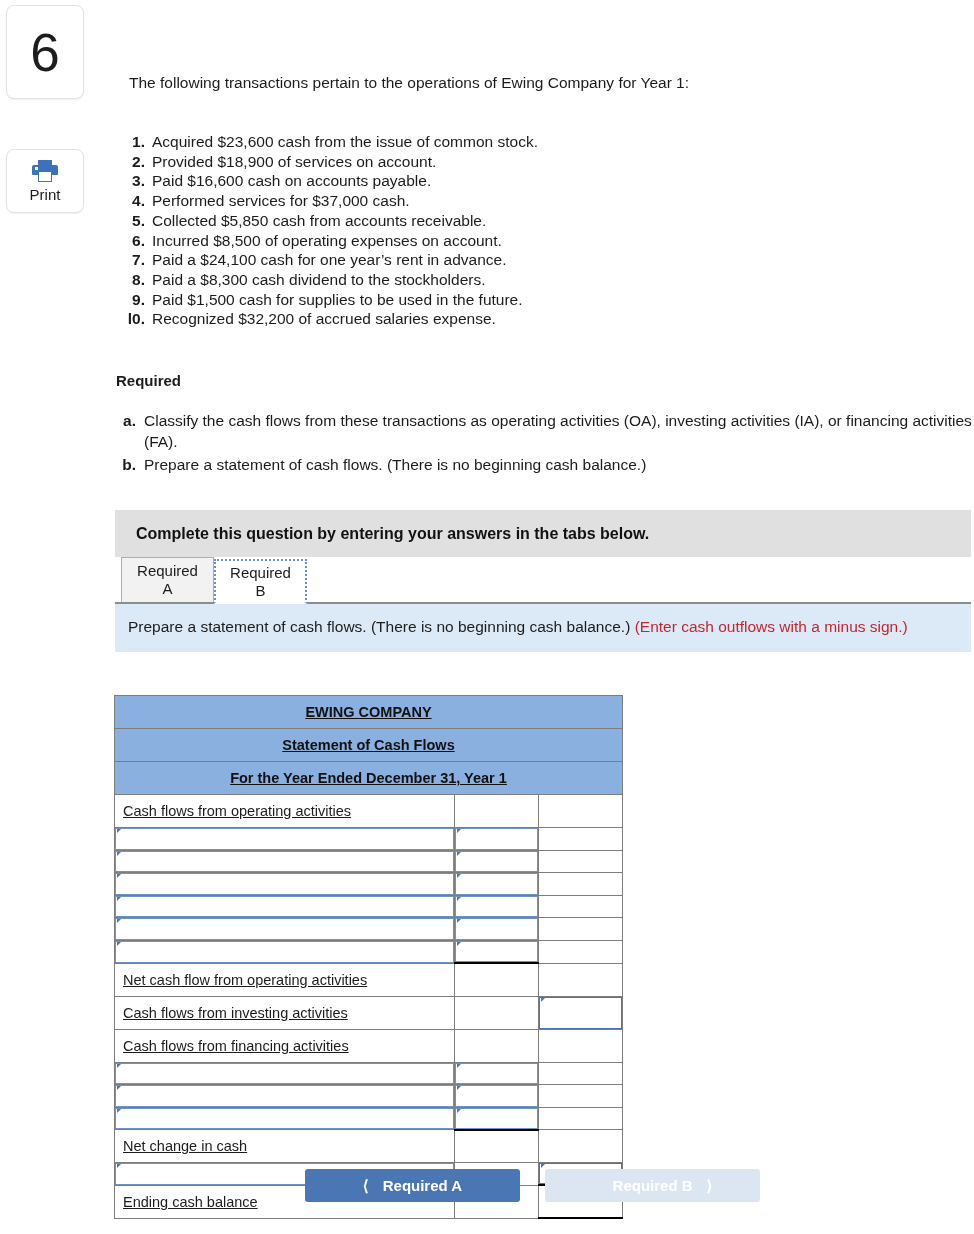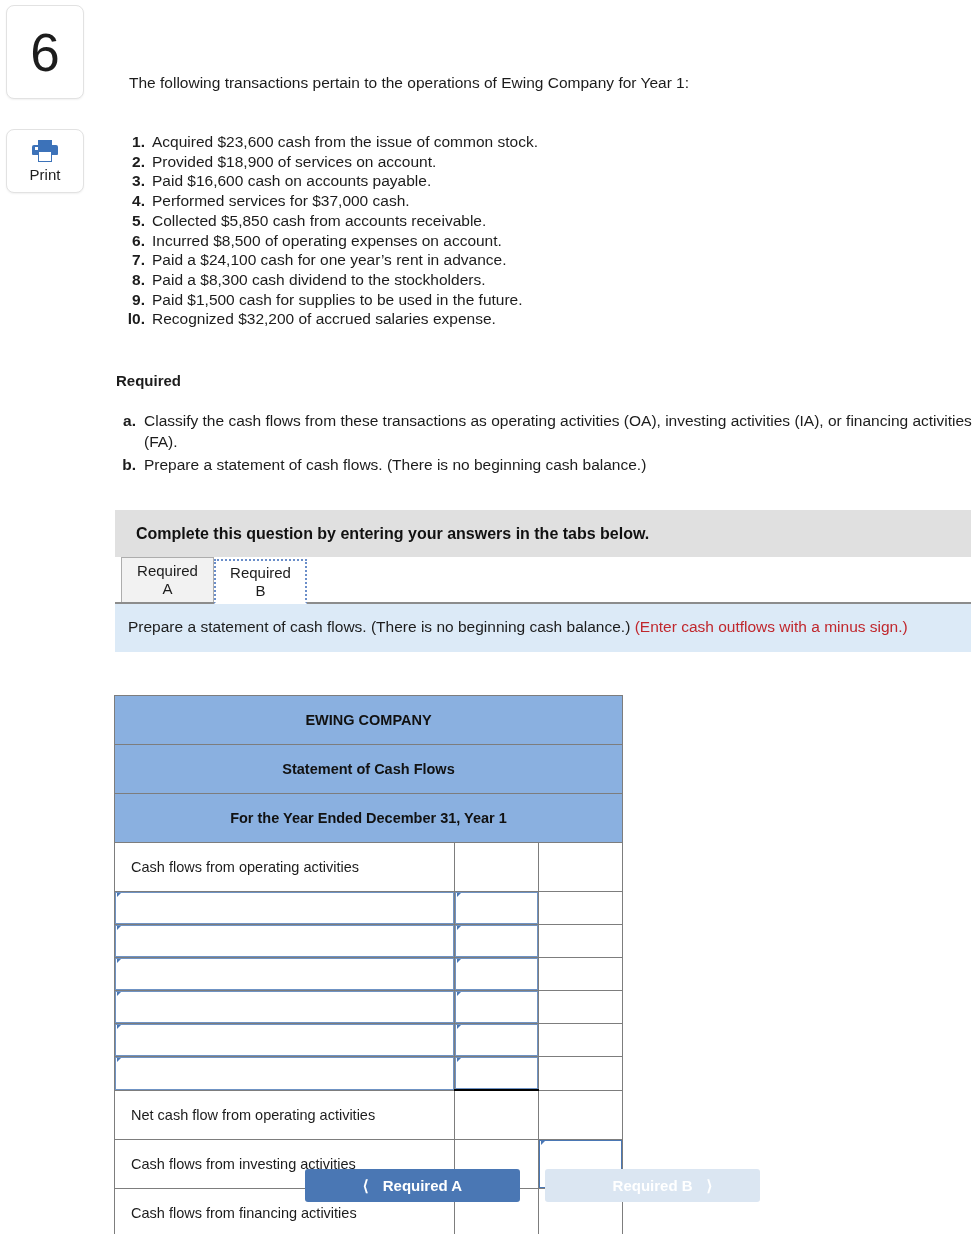--- a/index.html
+++ b/index.html
@@ -14,21 +14,21 @@
 
   
   #left-rail{position:absolute;left:6px;top:5px;width:80px;}
   .rail-box{
     width:76px;background:#fff;border:1px solid #e2e2e2;border-radius:8px;
     box-shadow:0 1px 2px rgba(0,0,0,.06);
     display:flex;flex-direction:column;align-items:center;justify-content:center;
   }
   #question-number-box{height:92px;}
   #question-number{font-size:53px;line-height:1;font-weight:400;color:#1d1d1d;}
-  #print-button{height:62px;margin-top:30px;cursor:pointer;gap:2px;}
+  #print-button{height:62px;margin-top:50px;cursor:pointer;gap:2px;}
   #printer-icon{width:26px;height:22px;position:relative;margin-bottom:2px;}
   #printer-icon .p-top{position:absolute;left:6px;top:0;width:14px;height:5px;background:#3c72b9;}
   #printer-icon .p-body{position:absolute;left:0;top:5px;width:26px;height:10px;background:#3c72b9;border-radius:2px 2px 1px 1px;}
   #printer-icon .p-paper{position:absolute;left:6px;top:11px;width:14px;height:11px;background:#fff;border:1.5px solid #3c72b9;box-sizing:border-box;}
   #printer-icon .p-dot{position:absolute;left:2.5px;top:7px;width:3px;height:3px;background:#fff;}
   #print-label{font-size:15px;color:#1d1d1d;}
 
   
   #main{position:absolute;left:112px;top:0;width:862px;height:1234px;}
 
@@ -71,21 +71,21 @@
     font-size:15.5px;line-height:22px;
   }
   .ink-red{color:#c0272d;}
 
   
   #statement-table{
     position:absolute;left:2px;top:695px;
     border-collapse:collapse;table-layout:fixed;width:508px;
     font-size:14.5px;
   }
-  #statement-table td{border:1px solid #7d7d7d;padding:16px;height:22.6px;box-sizing:border-box;}
+  #statement-table td{border:1px solid #7d7d7d;padding:8px;height:22.6px;box-sizing:border-box;text-decoration:underline;}
   .c1{width:340px;}
   .c2{width:84px;}
   .c3{width:84px;}
   .hdr{background:#8ab0e0;text-align:center;font-weight:bold;font-size:14.5px;color:#111;height:22.6px;}
   .lbl{padding-left:5px;white-space:nowrap;}
   
   .inp{position:relative;}
   .inp .box{
     position:absolute;left:0;top:0;right:0;bottom:0;
     border:1px solid #6f93c4;background:#fff;box-sizing:border-box;cursor:text;

